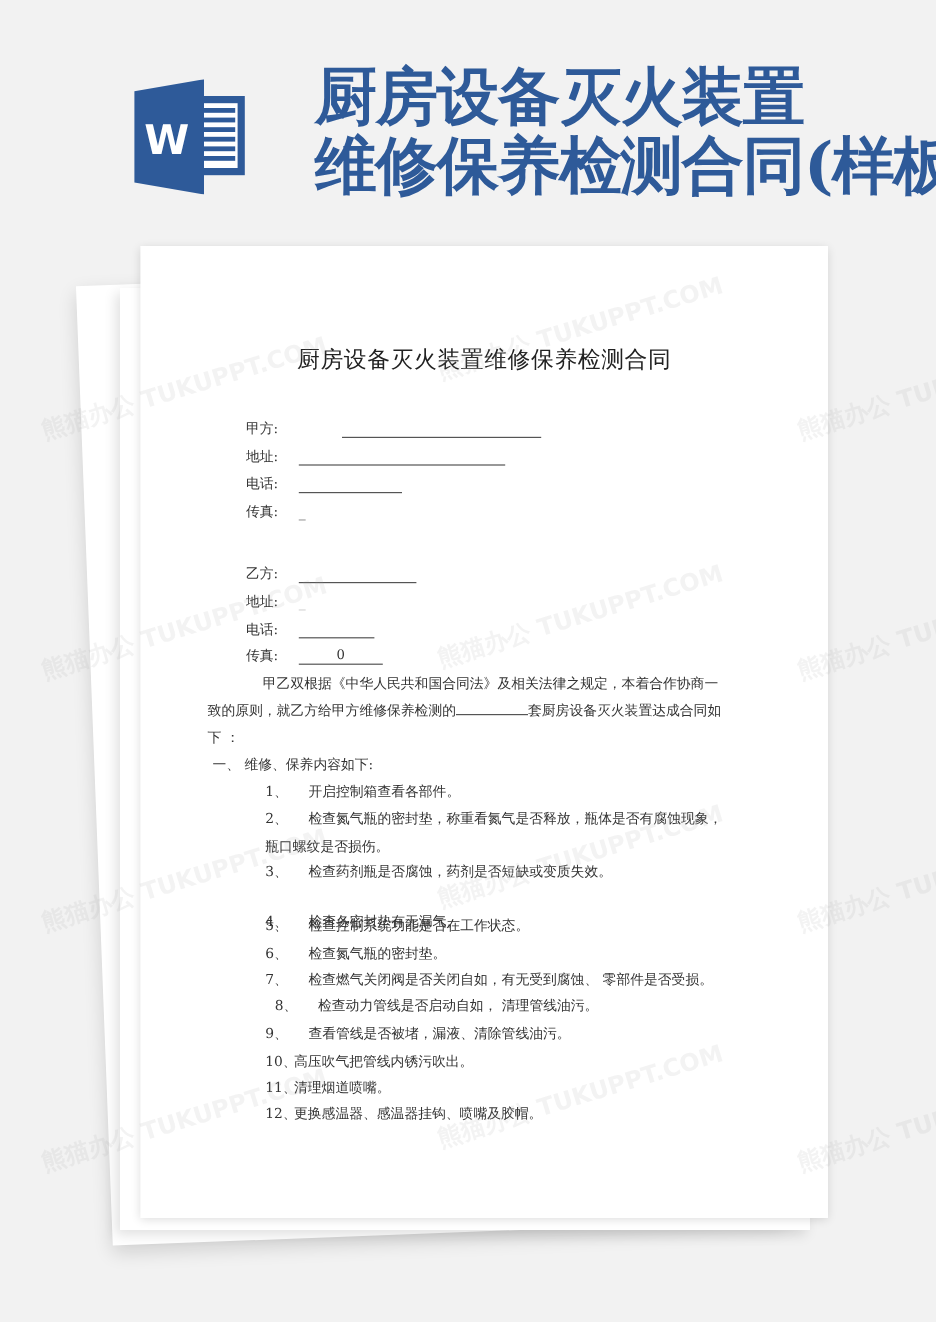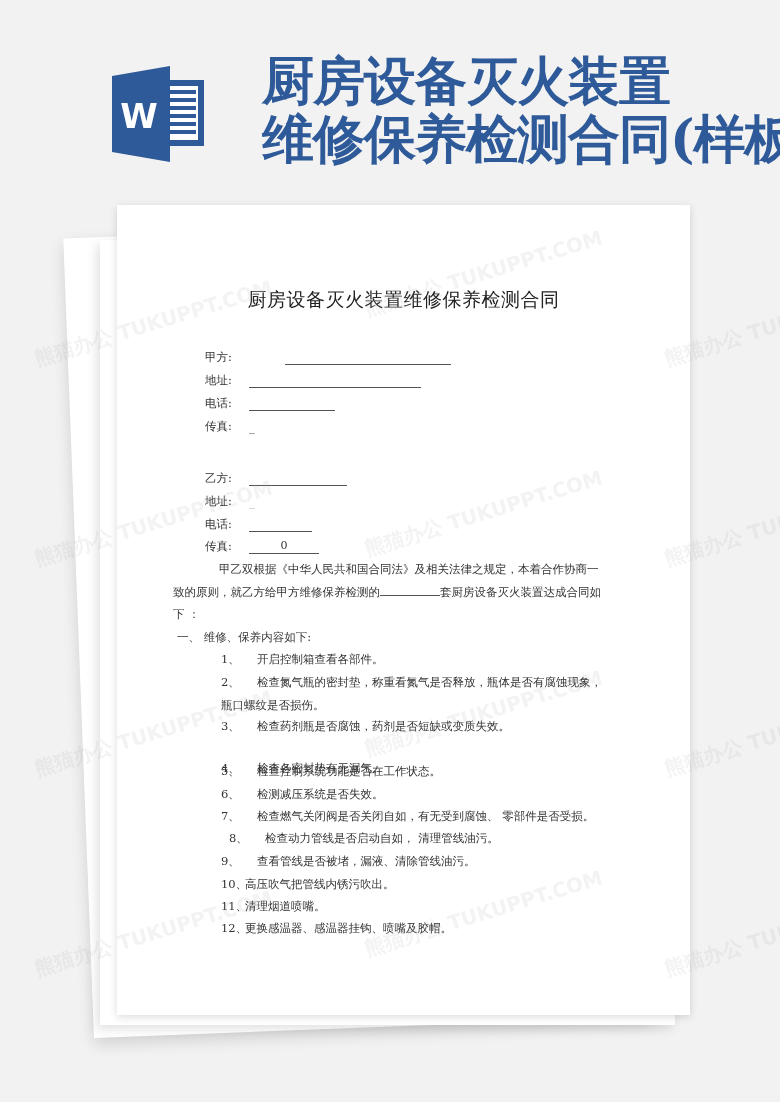--- a/index.html
+++ b/index.html
@@ -127,21 +127,21 @@
     <span class="indent"></span><span>甲乙双根据《中华人民共和国合同法》及相关法律之规定，本着合作协商一致的原则，就乙方给甲方维修保养检测的</span><span class="blank"></span><span>套厨房设备灭火装置达成合同如下 ：</span>
   </div>
 
   <div class="section" style="top:425px;">一、  维修、保养内容如下:</div>
 
   <div class="item" style="left:104px; top:443px; width:390px;"><span class="num">1、</span><span>开启控制箱查看各部件。</span></div>
   <div class="item" style="left:104px; top:466px; width:385px; padding-left:0;"><span class="num">2、</span><span>检查氮气瓶的密封垫，称重看氮气是否释放，瓶体是否有腐蚀现象，瓶口螺纹是否损伤。</span></div>
   <div class="item" style="left:104px; top:510px; width:390px;"><span class="num">3、</span><span>检查药剂瓶是否腐蚀，药剂是否短缺或变质失效。</span></div>
   <div class="item" style="left:104px; top:532px; width:390px;margin-top:20px;"><span class="num">4、</span><span>检查各密封垫有无漏气。</span></div>
   <div class="item" style="left:104px; top:555px; width:390px;"><span class="num">5、</span><span>检查控制系统功能是否在工作状态。</span></div>
-  <div class="item" style="left:104px; top:578px; width:390px;"><span class="num">6、</span><span>检测减压系统是否失效。</span></div>
+  <div class="item" style="left:104px; top:578px; width:390px;"><span class="num">6、</span><span>检查氮气瓶的密封垫。</span></div>
   <div class="item" style="left:104px; top:600px; width:400px;"><span class="num">7、</span><span>检查燃气关闭阀是否关闭自如，有无受到腐蚀、  零部件是否受损。</span></div>
   <div class="item" style="left:112px; top:622px; width:390px;"><span class="num">8、</span><span>检查动力管线是否启动自如，  清理管线油污。</span></div>
   <div class="item" style="left:104px; top:645px; width:390px;"><span class="num">9、</span><span>查看管线是否被堵，漏液、清除管线油污。</span></div>
   <div class="item" style="left:104px; top:668px; width:390px;"><span class="num" style="width:24px;">10、</span><span>高压吹气把管线内锈污吹出。</span></div>
   <div class="item" style="left:104px; top:690px; width:390px;"><span class="num" style="width:24px;">11、</span><span>清理烟道喷嘴。</span></div>
   <div class="item" style="left:104px; top:712px; width:390px;"><span class="num" style="width:24px;">12、</span><span>更换感温器、感温器挂钩、喷嘴及胶帽。</span></div>
 </div>
 
 <div class="watermark" style="left:30px; top:310px;">熊猫办公 TUKUPPT.COM</div>
 <div class="watermark" style="left:360px; top:260px;">熊猫办公 TUKUPPT.COM</div>

